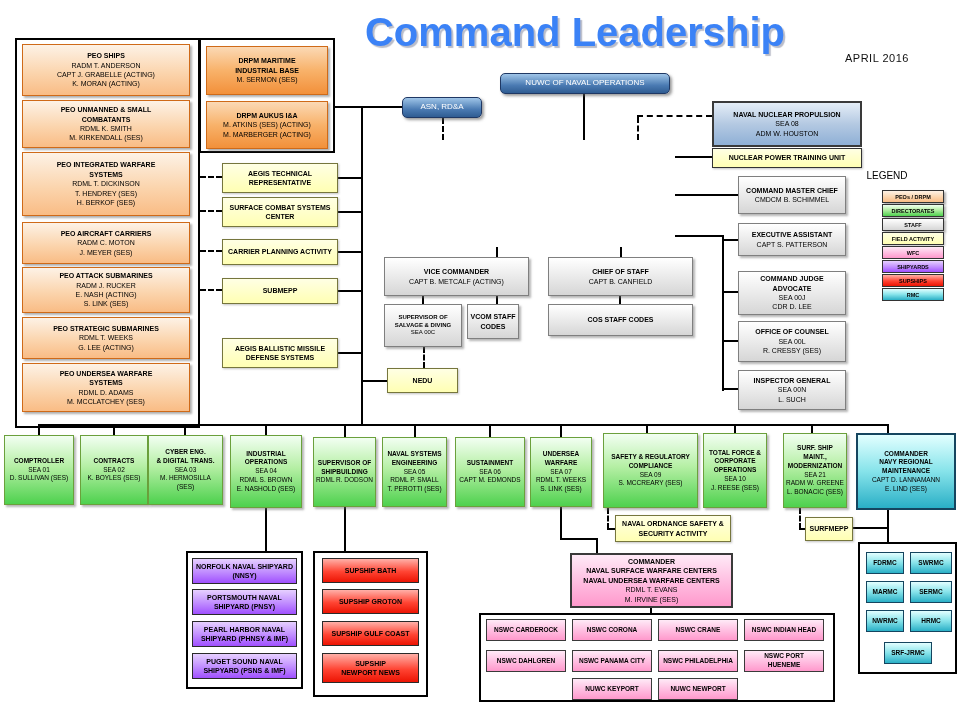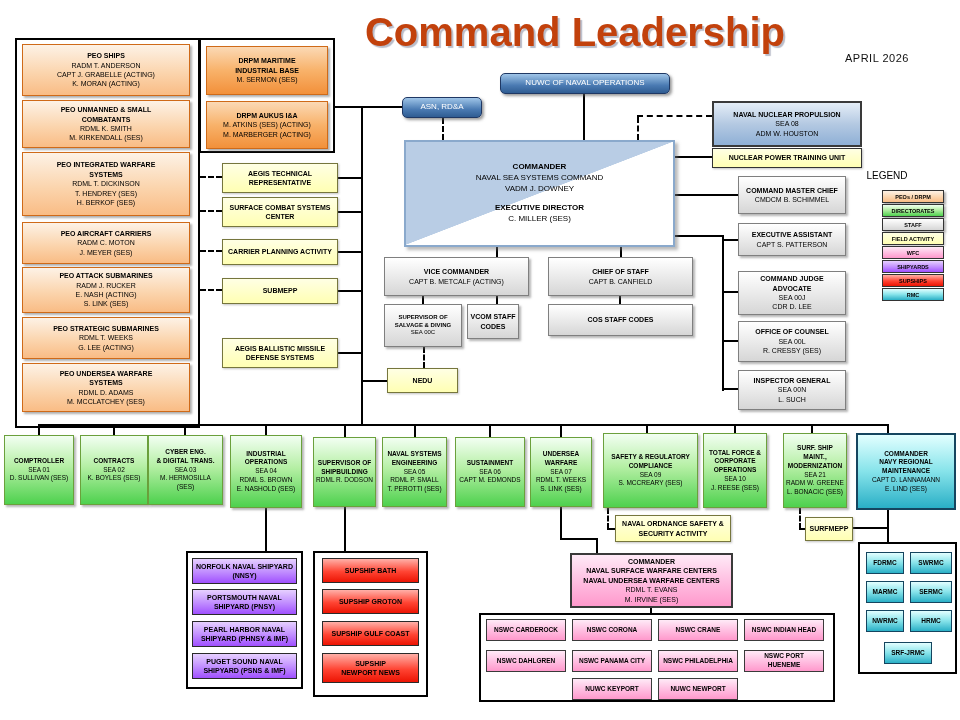--- a/index.html
+++ b/index.html
@@ -1,17 +1,17 @@
 <!DOCTYPE html>
 <html><head>
 <meta charset="utf-8">
 <style>
   html,body{margin:0;padding:0;background:#fff;font-family:"Liberation Sans",sans-serif;}
   .canvas{position:relative;width:960px;height:720px;background:#fff;overflow:hidden;}
-  .page-title{position:absolute;left:330px;top:10px;width:490px;text-align:center;font-size:40px;font-weight:bold;color:#c2410c;text-shadow:2px 2px 1px #b9bcc9;z-index:4;}
+  .page-title{position:absolute;left:330px;top:10px;width:490px;text-align:center;font-size:40px;font-weight:bold;color:#3b82f6;text-shadow:2px 2px 1px #b9bcc9;z-index:4;}
   .date{position:absolute;left:845px;top:52px;width:100px;font-size:11px;color:#111;z-index:4;letter-spacing:.5px;}
   .frame{position:absolute;border:2px solid #000;background:#fff;z-index:1;box-sizing:border-box;}
   .h{position:absolute;height:2px;background:#000;z-index:2;}
   .v{position:absolute;width:2px;background:#000;z-index:2;}
   .dh{position:absolute;height:0;border-top:2px dashed #000;z-index:2;}
   .dv{position:absolute;width:0;border-left:2px dashed #000;z-index:2;}
   .b{position:absolute;box-sizing:border-box;display:flex;flex-direction:column;justify-content:center;align-items:center;text-align:center;padding:1px 2px;border:1px solid #000;z-index:3;font-size:7px;line-height:1.35;color:#000;}
   .bt{font-weight:bold;white-space:pre-line;}
   .bs{white-space:pre-line;}
   .peo{background:linear-gradient(#fdf2e6 0%,#fbd5ae 55%,#f9bc85 100%);border-color:#cf6a18;box-shadow:2px 2px 2px rgba(110,110,110,.55);}
@@ -32,21 +32,21 @@
   .fs8{font-size:8px;}
   .fs65{font-size:6.5px;}
   .fs6{font-size:6px;line-height:1.3;}
 </style>
 </head>
 <body>
 
 <div class="canvas">
 
   <div class="page-title">Command Leadership</div>
-  <div class="date">APRIL 2026</div>
+  <div class="date">APRIL 2016</div>
 
   <div class="frame" style="left:15px;top:38px;width:185px;height:390px;"></div>
   <div class="frame" style="left:199px;top:38px;width:136px;height:115px;"></div>
   <div class="frame" style="left:186px;top:551px;width:117px;height:138px;"></div>
   <div class="frame" style="left:313px;top:551px;width:115px;height:146px;"></div>
   <div class="frame" style="left:479px;top:613px;width:356px;height:89px;"></div>
   <div class="frame" style="left:858px;top:542px;width:99px;height:132px;"></div>
 
   <i class="h" style="left:335px;top:106px;width:67px;"></i>
   <i class="v" style="left:361px;top:106px;height:320px;"></i>
@@ -180,28 +180,20 @@
     <span class="bt">NEDU</span>
   </div>
 
   <div class="b pill" style="left:500px;top:73px;width:170px;height:21px;">
     <span>NUWC OF NAVAL OPERATIONS</span>
   </div>
   <div class="b pill" style="left:402px;top:97px;width:80px;height:21px;">
     <span>ASN, RD&amp;A</span>
   </div>
 
-  <div class="b cmdr" style="left:404px;top:140px;width:271px;height:107px;">
-    <span class="bt fs8">COMMANDER</span>
-    <span class="bs fs8">NAVAL SEA SYSTEMS COMMAND</span>
-    <span class="bs fs8">VADM J. DOWNEY</span>
-    <span class="gap"></span>
-    <span class="bt fs8">EXECUTIVE DIRECTOR</span>
-    <span class="bs fs8">C. MILLER (SES)</span>
-  </div>
 
   <div class="b nnp" style="left:712px;top:101px;width:150px;height:46px;">
     <span class="bt">NAVAL NUCLEAR PROPULSION</span>
     <span class="bs">SEA 08
 ADM W. HOUSTON</span>
   </div>
   <div class="b yellow" style="left:712px;top:148px;width:150px;height:20px;border-color:#333;">
     <span class="bt">NUCLEAR POWER TRAINING UNIT</span>
   </div>
 

